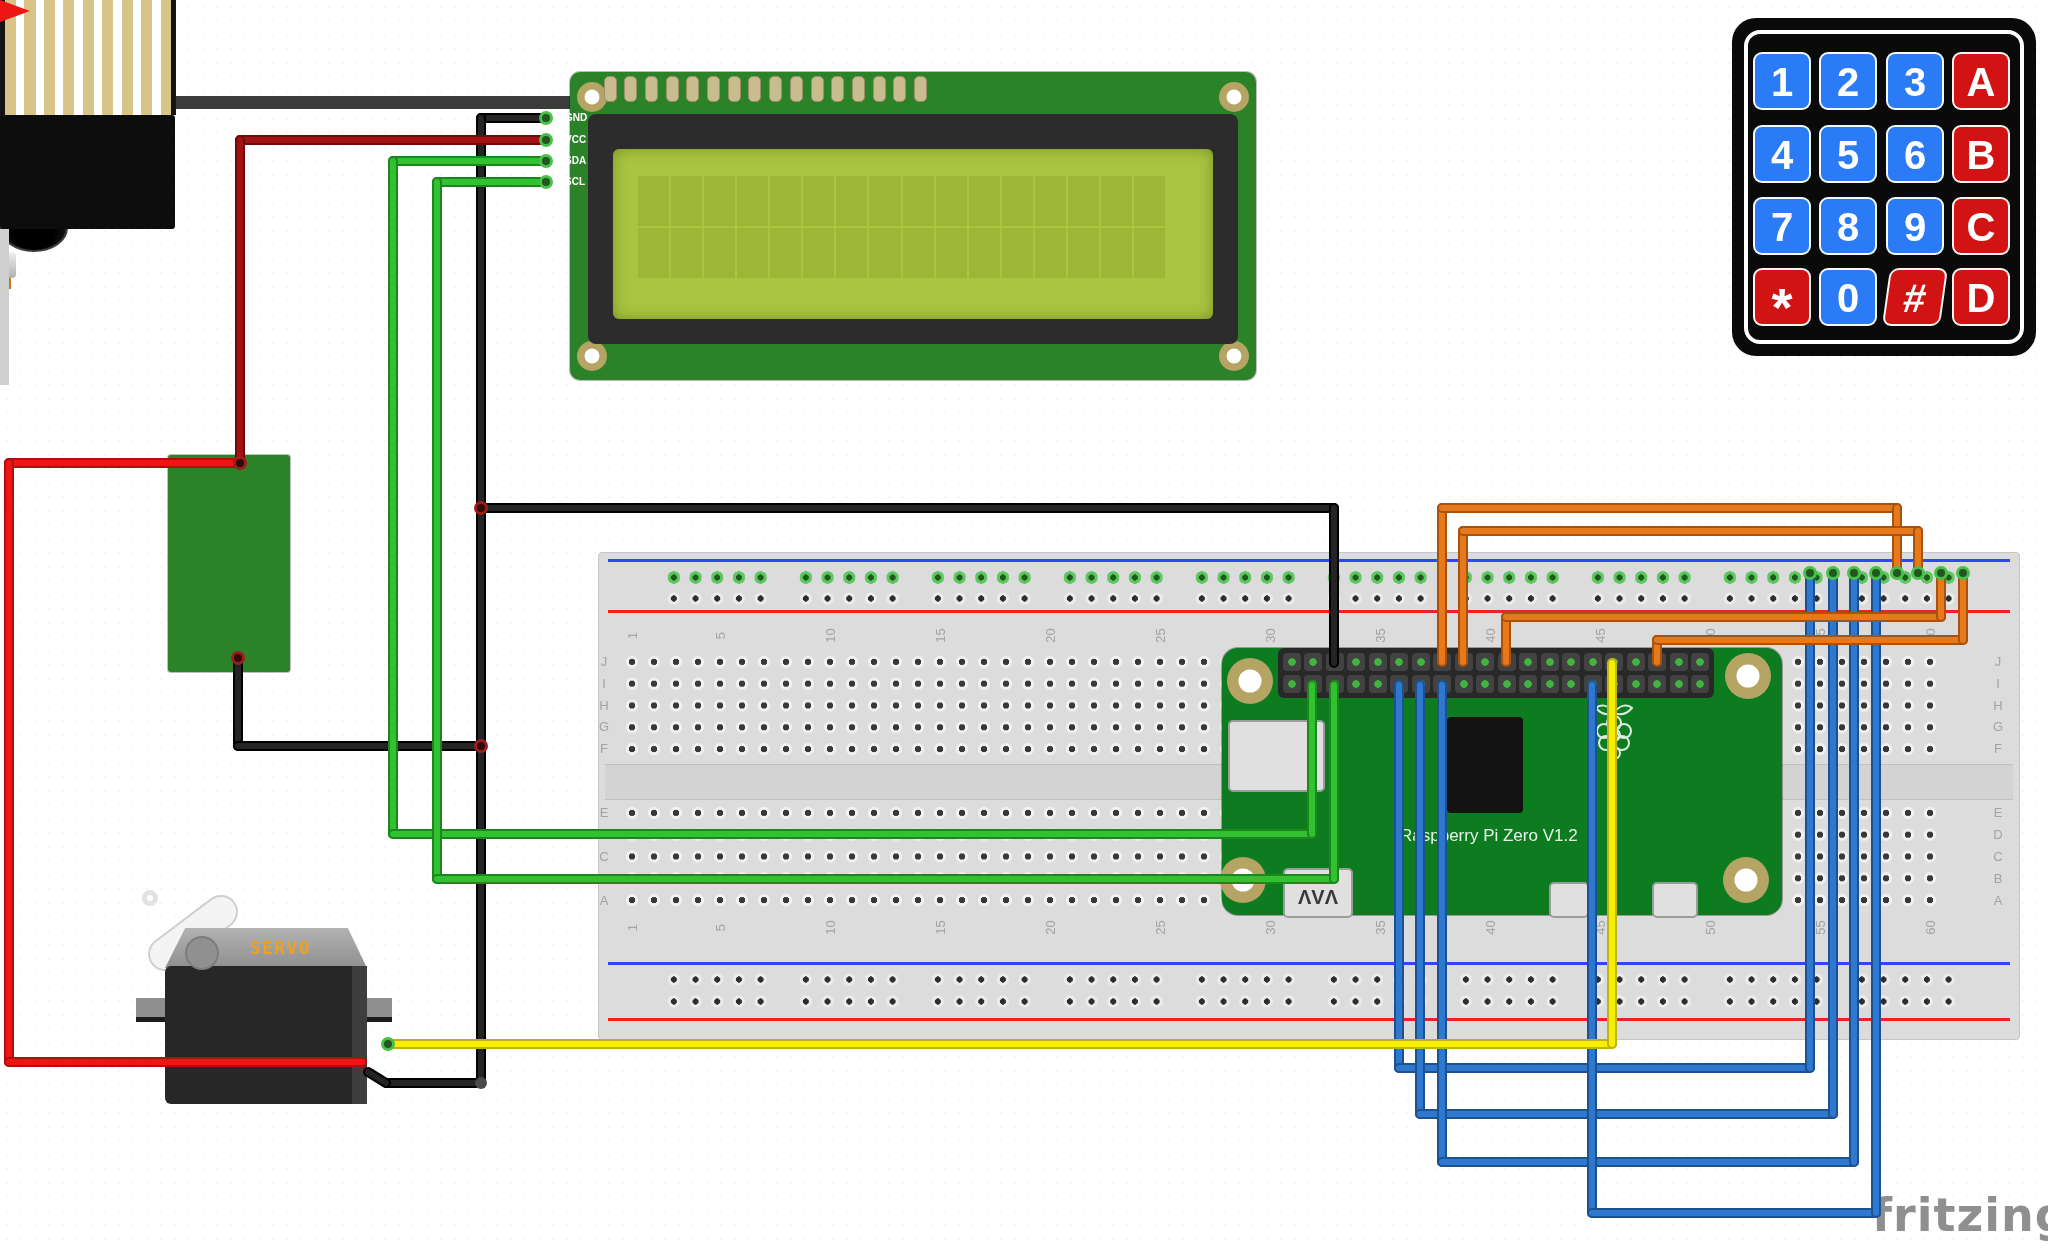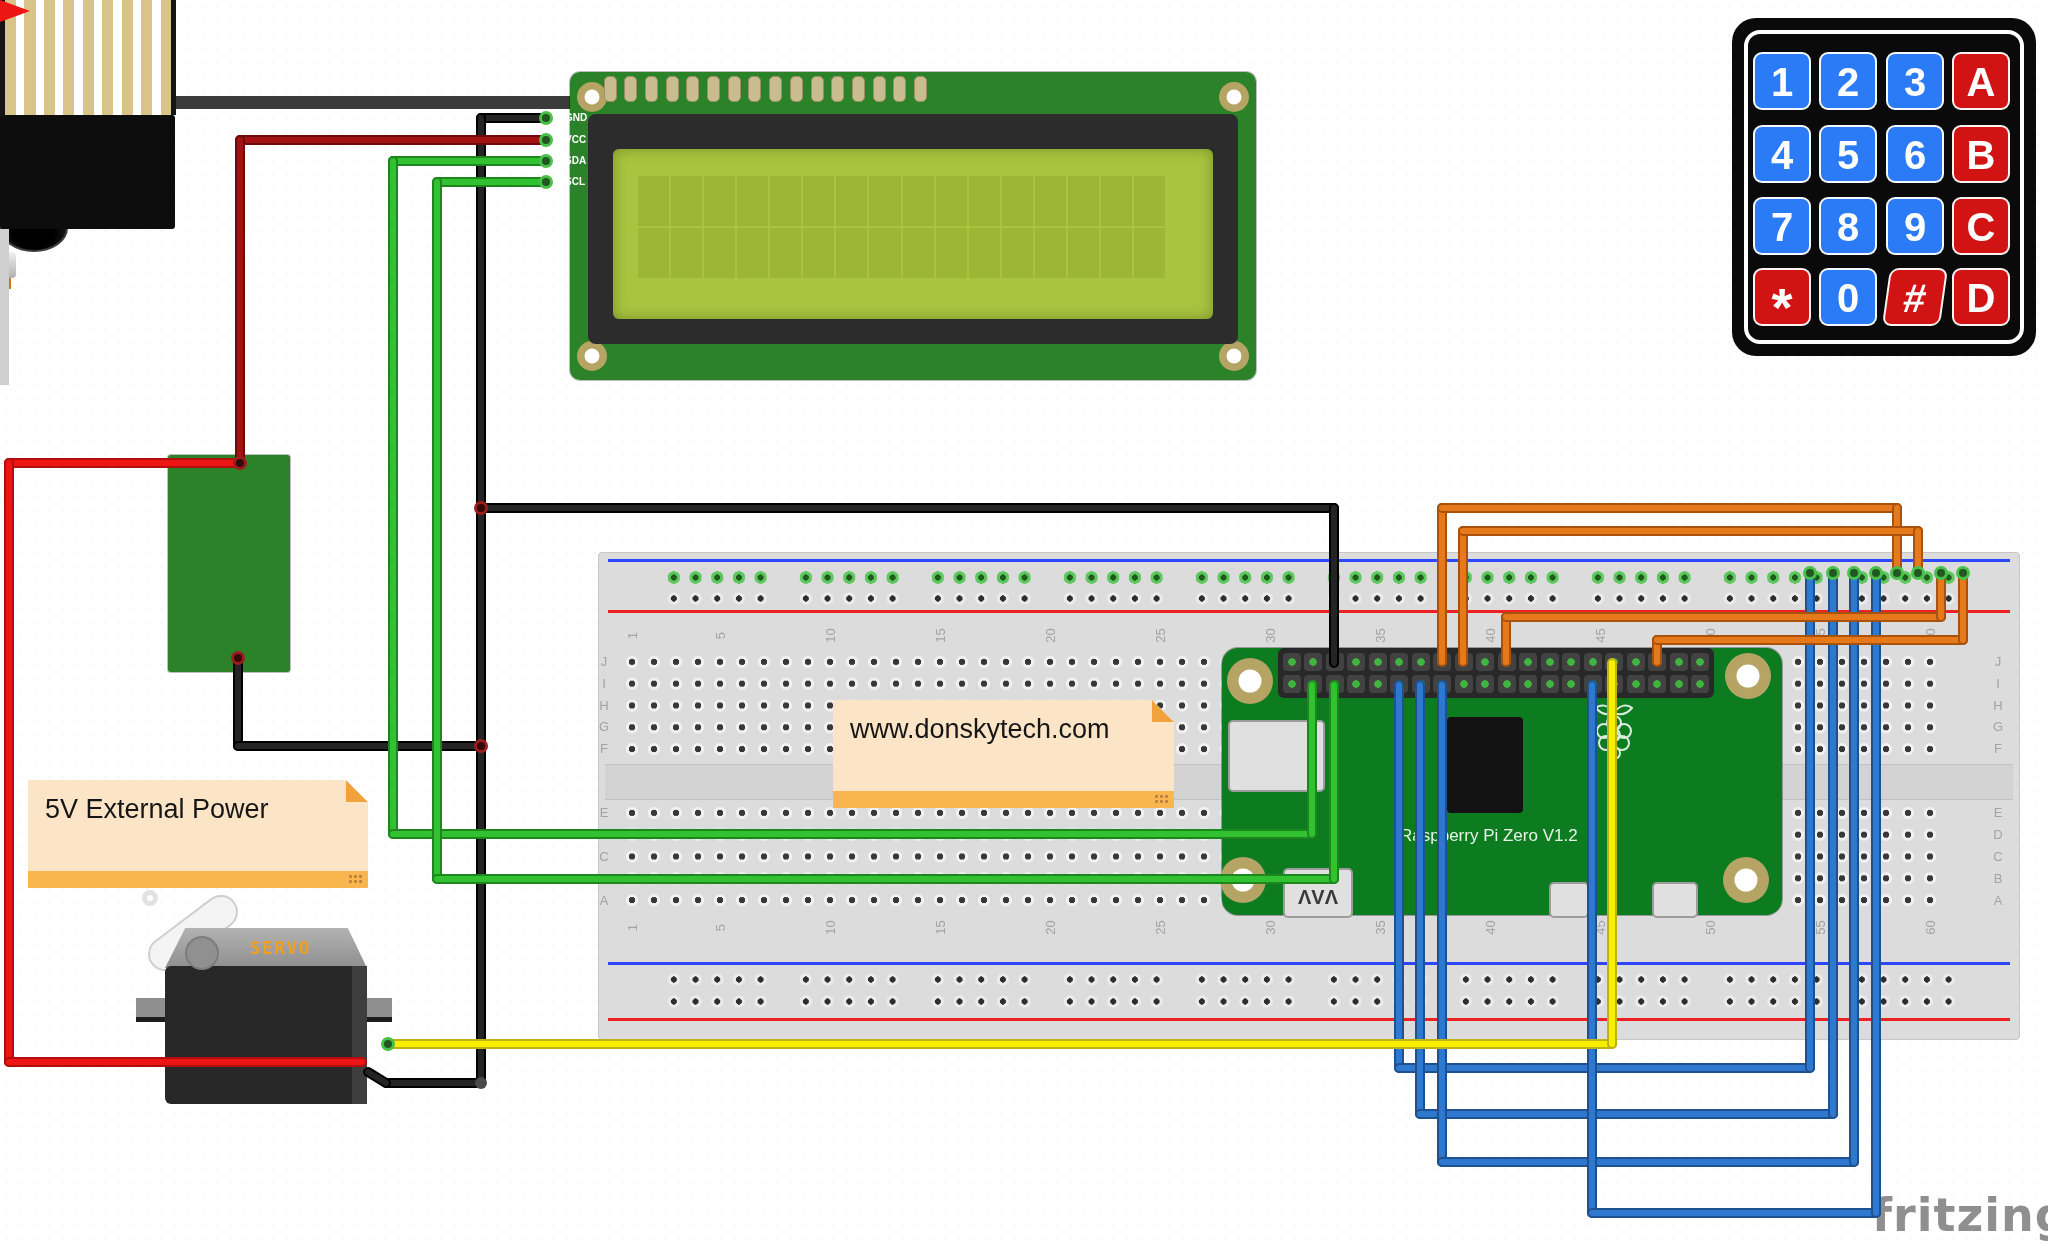--- a/index.html
+++ b/index.html
@@ -455,23 +455,15 @@
       <div class="dot dot-green abs" style="left: 1911px; top: 566px;"></div>
       <div class="dot dot-green abs" style="left: 1934px; top: 566px;"></div>
       <div class="dot dot-green abs" style="left: 1956px; top: 566px;"></div>
       <div class="dot dot-red abs" style="left: 233px; top: 456px;"></div>
       <div class="dot dot-red abs" style="left: 231px; top: 651px;"></div>
       <div class="dot dot-red abs" style="left: 474px; top: 501px;"></div>
       <div class="dot dot-red abs" style="left: 474px; top: 739px;"></div>
       <div class="dot dot-gray abs" style="left: 475px; top: 1077px;"></div>
     </div>
 
-  <div class="note" style="left:28px;top:780px;width:340px;height:108px;">
-    <div class="note-text">5V External Power</div>
-    <div class="note-grip"></div>
-  </div>
-  <div class="note" style="left:833px;top:700px;width:341px;height:108px;">
-    <div class="note-text">www.donskytech.com</div>
-    <div class="note-grip"></div>
-  </div>
 
   <div class="abs fritzing" style="left:1872px;top:1188px;">fritzing</div>
 </div>
 
 </body></html>

